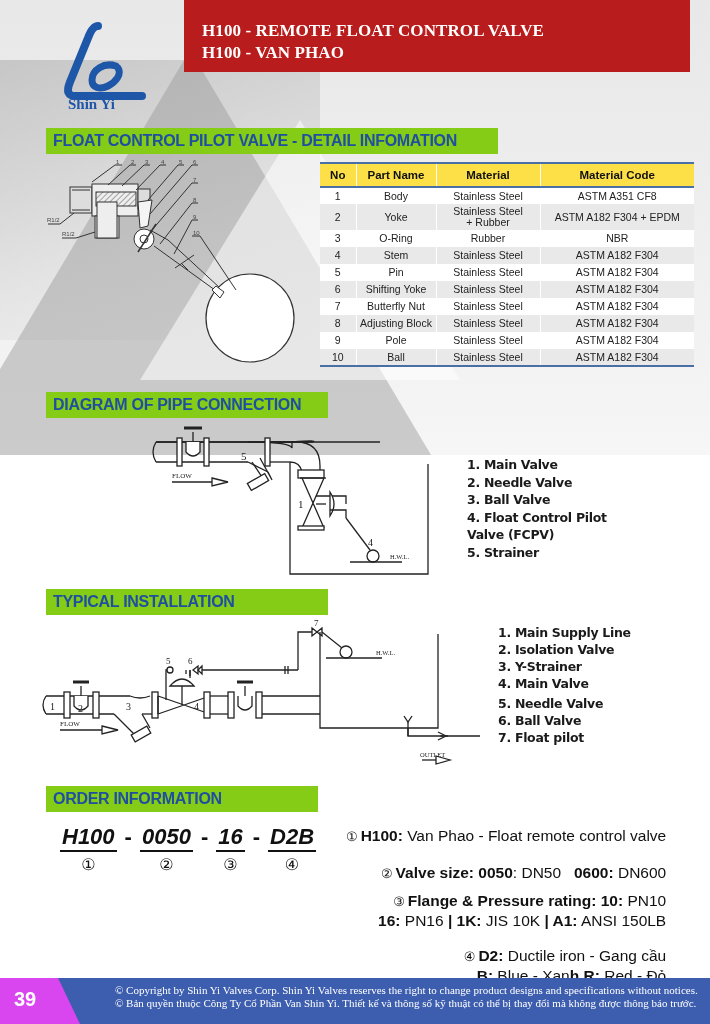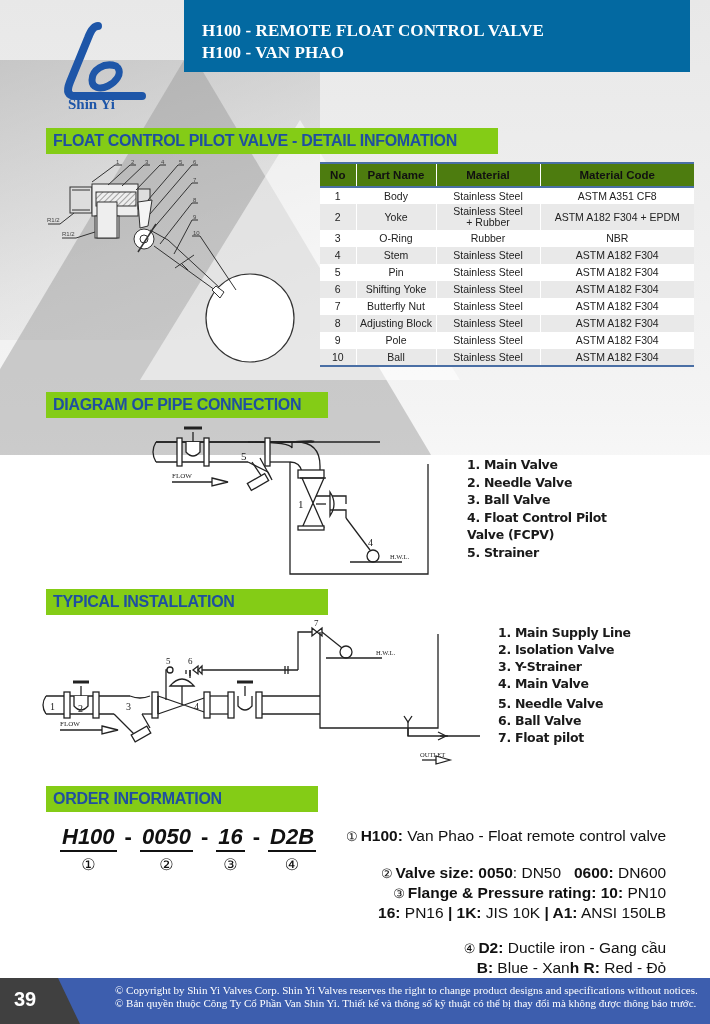--- a/index.html
+++ b/index.html
@@ -30,21 +30,21 @@
   }
   .bg-white-bottom {
     position: absolute; left: 0; top: 455px; width: 710px; height: 520px; background: #ffffff;
   }
 
   .page { position: absolute; inset: 0; z-index: 1; }
 
   
   .header-banner {
     position: absolute; left: 184px; top: 0; width: 506px; height: 72px;
-    background: #0369a1;
+    background: #b91c1c;
     padding: 20px 0 0 18px;
   }
   .header-title {
     font-family: "Liberation Serif", serif; font-weight: bold;
     color: #fff; font-size: 17px; line-height: 22px; letter-spacing: 0.1px;
   }
   .logo {
     position: absolute; left: 58px; top: 22px; width: 90px; height: 95px;
   }
   .logo-text {
@@ -65,21 +65,21 @@
 
   
   .parts-table {
     position: absolute; left: 320px; top: 162px; width: 374px;
     border-collapse: collapse; font-size: 10.5px; color: #222;
     border-top: 2px solid #4a6fa5; border-bottom: 2px solid #4a6fa5;
     background: #fff;
   }
   .parts-table th {
     font-weight: bold; font-size: 11.5px; height: 24px; color: #111;
-    border-bottom: 2px solid #4a6fa5; background: #4d7c0f;
+    border-bottom: 2px solid #4a6fa5; background: #fde047;
   }
   .parts-table td { text-align: center; height: 17px; line-height: 11px; }
   .parts-table tr.alt td { background: #e9e9e9; }
   .parts-table th, .parts-table td { border-left: 1px solid #fff; }
   .parts-table th:first-child, .parts-table td:first-child { border-left: none; }
   .parts-table tr.tall td { height: 26px; }
 
   
   .legend {
     position: absolute; font-weight: bold; font-size: 12.5px; line-height: 17.5px; color: #1a1a1a;
@@ -106,21 +106,21 @@
   .order-desc b { font-weight: bold; }
   .order-desc .circ { font-size: 13px; margin-right: 3px; }
 
   
   .footer {
     position: absolute; left: 0; top: 978px; width: 710px; height: 46px;
     background: #3d5eae;
   }
   .footer-page {
     position: absolute; left: 0; top: 0; width: 80px; height: 46px;
-    background: #404040;
+    background: #d946ef;
     clip-path: polygon(0 0, 58px 0, 80px 46px, 0 46px);
   }
   .footer-page-num {
     position: absolute; left: 14px; top: 10px; color: #fff; font-weight: bold; font-size: 20px;
     font-family: "Liberation Sans Narrow", "Liberation Sans", sans-serif;
   }
   .footer-text {
     position: absolute; left: 115px; top: 6px; color: #fff; font-size: 11px; line-height: 13px;
     font-family: "Liberation Serif", serif; white-space: nowrap;
   }
@@ -470,21 +470,21 @@
     </div>
   </div>
 
   <div class="order-desc">
     <div class="row">
       <span class="circ">①</span><b>H100:</b><span> Van Phao - Float remote control valve</span>
     </div>
     <div class="row" style="margin-top:17px;">
       <span class="circ">②</span><b>Valve size: 0050</b><span>: DN50</span>&nbsp;&nbsp;&nbsp;<b>0600:</b><span> DN600</span>
     </div>
-    <div class="row" style="">
+    <div class="row" style="margin-top:8px;">
       <span class="circ">③</span><b>Flange &amp; Pressure rating: 10:</b><span> PN10</span>
     </div>
     <div class="row" style="padding-left:18px;">
       <b>16:</b><span> PN16 </span><b>| 1K:</b><span> JIS 10K </span><b>| A1:</b><span> ANSI 150LB</span>
     </div>
     <div class="row" style="margin-top:16px;">
       <span class="circ">④</span><b>D2:</b><span> Ductile iron - Gang cầu</span>
     </div>
     <div class="row" style="padding-left:22px;">
       <b>B:</b><span> Blue - Xan</span><b>h R:</b><span> Red - Đỏ</span>

